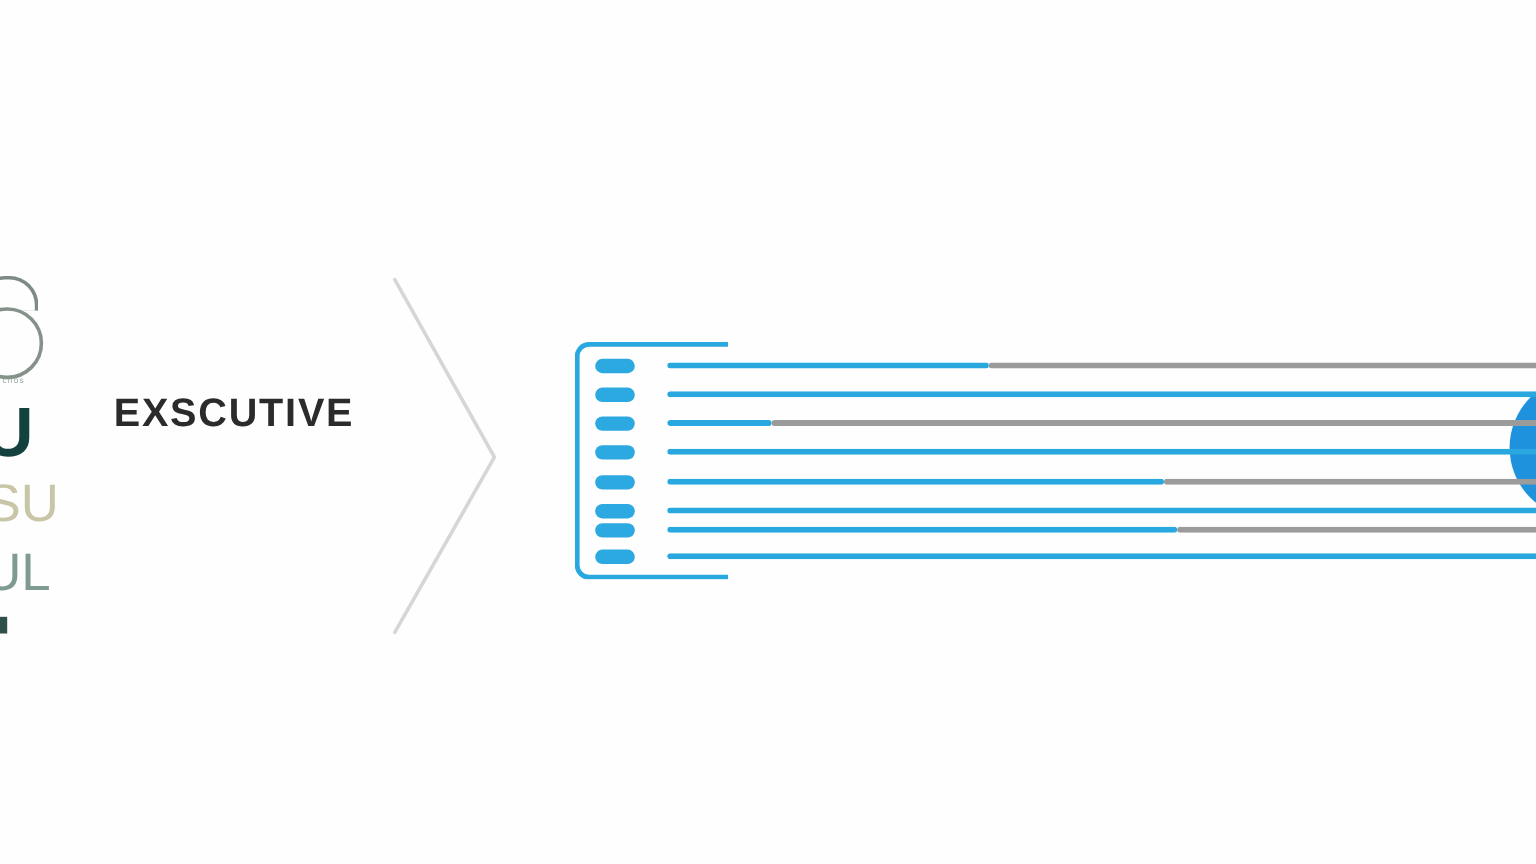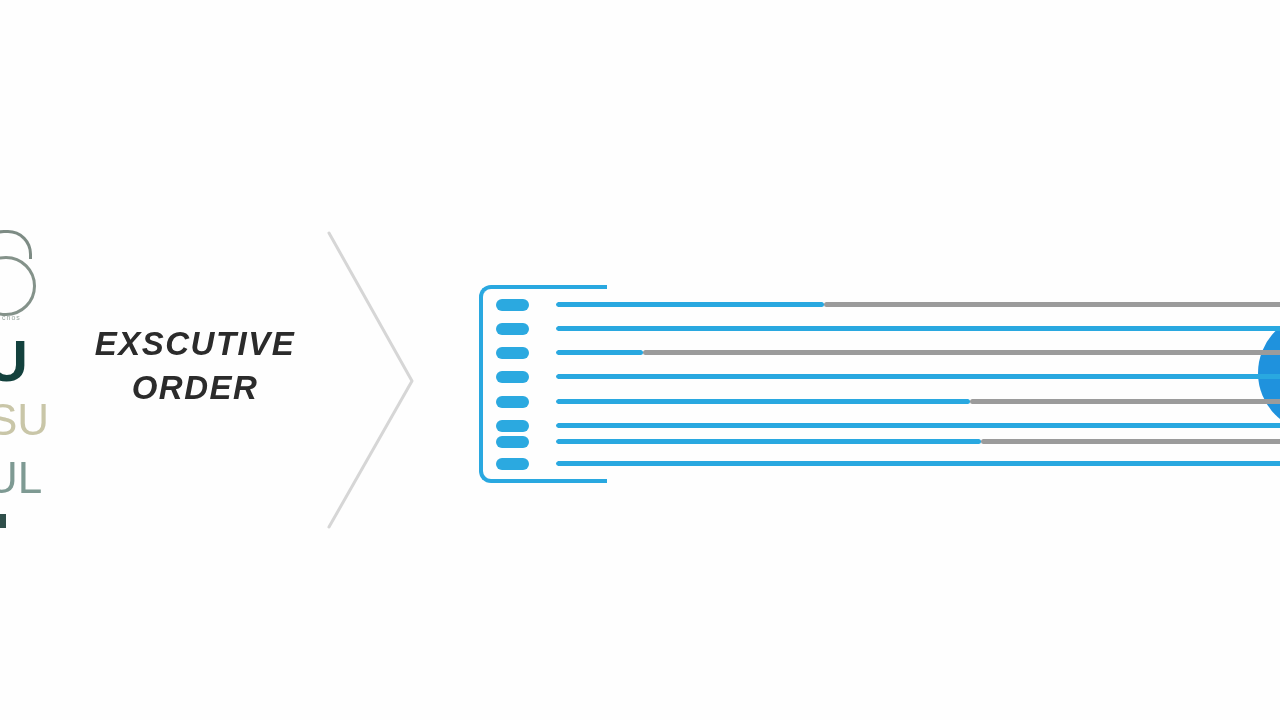--- a/index.html
+++ b/index.html
@@ -96,21 +96,20 @@
   }
 
   
   #eo-heading {
     position: absolute;
     left: 60px;
     top: 322px;
     width: 270px;
     text-align: center;
     color: #2b2b2b;
-    font-style: italic;
   }
   #eo-heading .eo-line {
     font-size: 33px;
     font-weight: bold;
     letter-spacing: 1.5px;
     line-height: 44px;
     white-space: nowrap;
   }
 
   
@@ -199,21 +198,20 @@
     <div class="logo-arc"></div>
     <div class="logo-micro">cnos</div>
     <div class="logo-u-dark">U</div>
     <div class="logo-su">SU</div>
     <div class="logo-ul">UL</div>
     <div class="logo-tail"></div>
   </div>
 
   <div id="eo-heading">
     <div class="eo-line">EXSCUTIVE</div>
-    <div class="eo-line">ORDER</div>
   </div>
 
   <svg id="chevron" viewBox="0 0 100 310">
     <polyline points="9,8 92,156 9,302" fill="none" stroke="#d6d6d6" stroke-width="3" stroke-linecap="round" stroke-linejoin="round"></polyline>
   </svg>
 
   <div id="doc-panel">
     <div class="bracket" style="border-color: rgb(41, 168, 224) transparent rgb(41, 168, 224) rgb(41, 168, 224);"></div>
     <div class="blue-circle" style="background: rgb(31, 146, 221);"></div>
     <div id="rows-host">

